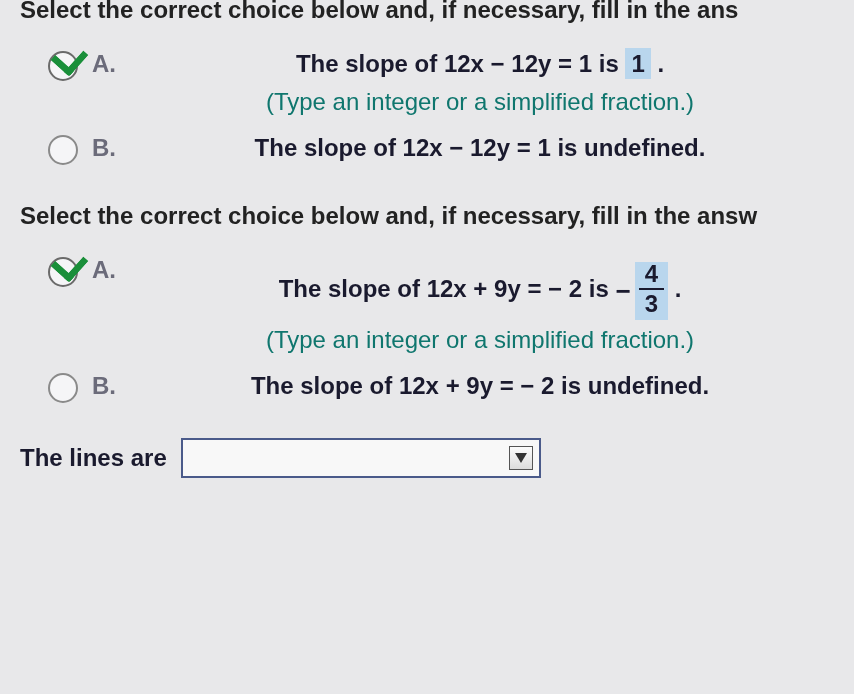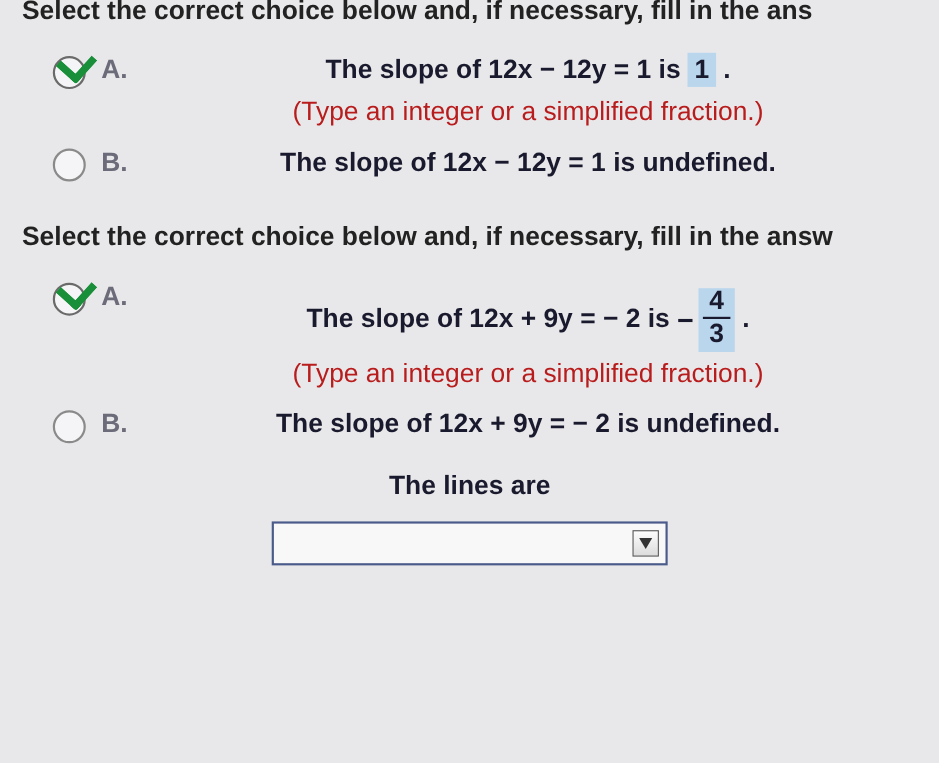--- a/index.html
+++ b/index.html
@@ -74,21 +74,21 @@
   }
   .answer-box {
     display: inline-block;
     background: #b9d6ed;
     padding: 0 6px;
     font-weight: bold;
     line-height: 1.3;
     vertical-align: baseline;
   }
   .hint {
-    color: #b91c1c;
+    color: #0f766e;
     margin-top: 2px;
   }
   .frac {
     display: inline-flex;
     flex-direction: column;
     align-items: center;
     vertical-align: middle;
     line-height: 1;
     margin: 0 2px;
     font-weight: bold;
@@ -111,23 +111,22 @@
   .minus-tall {
     display: inline-block;
     vertical-align: middle;
     font-weight: bold;
     font-size: 26px;
     margin-right: 4px;
   }
   .final-row {
     display: flex;
     align-items: center;
-    margin-top: 20px;
+    margin-top: 34px;
     gap: 14px;
-    flex-direction: column;
   }
   .select-box {
     width: 360px;
     height: 40px;
     border: 2px solid #4a5a8a;
     background: #f8f8f8;
     display: flex;
     align-items: center;
     justify-content: flex-end;
     padding: 0 6px;

